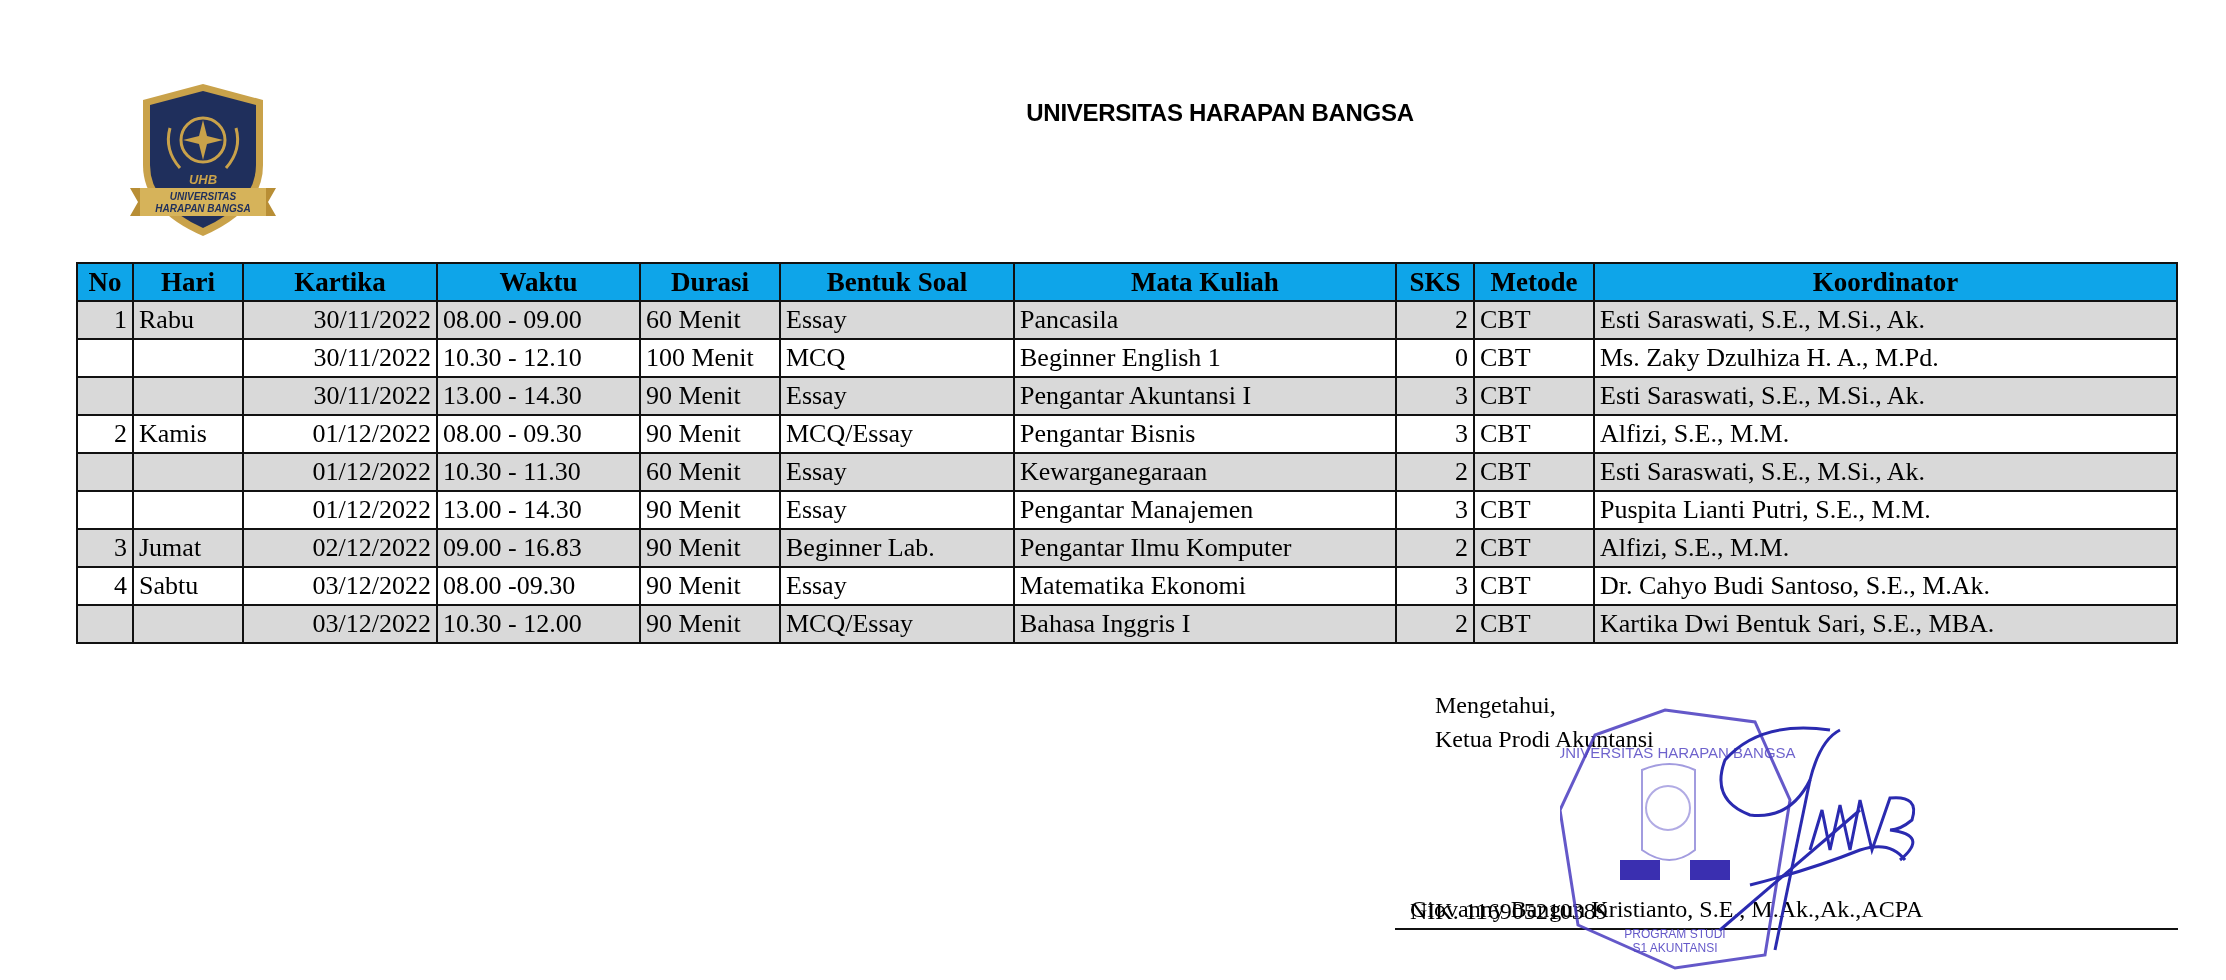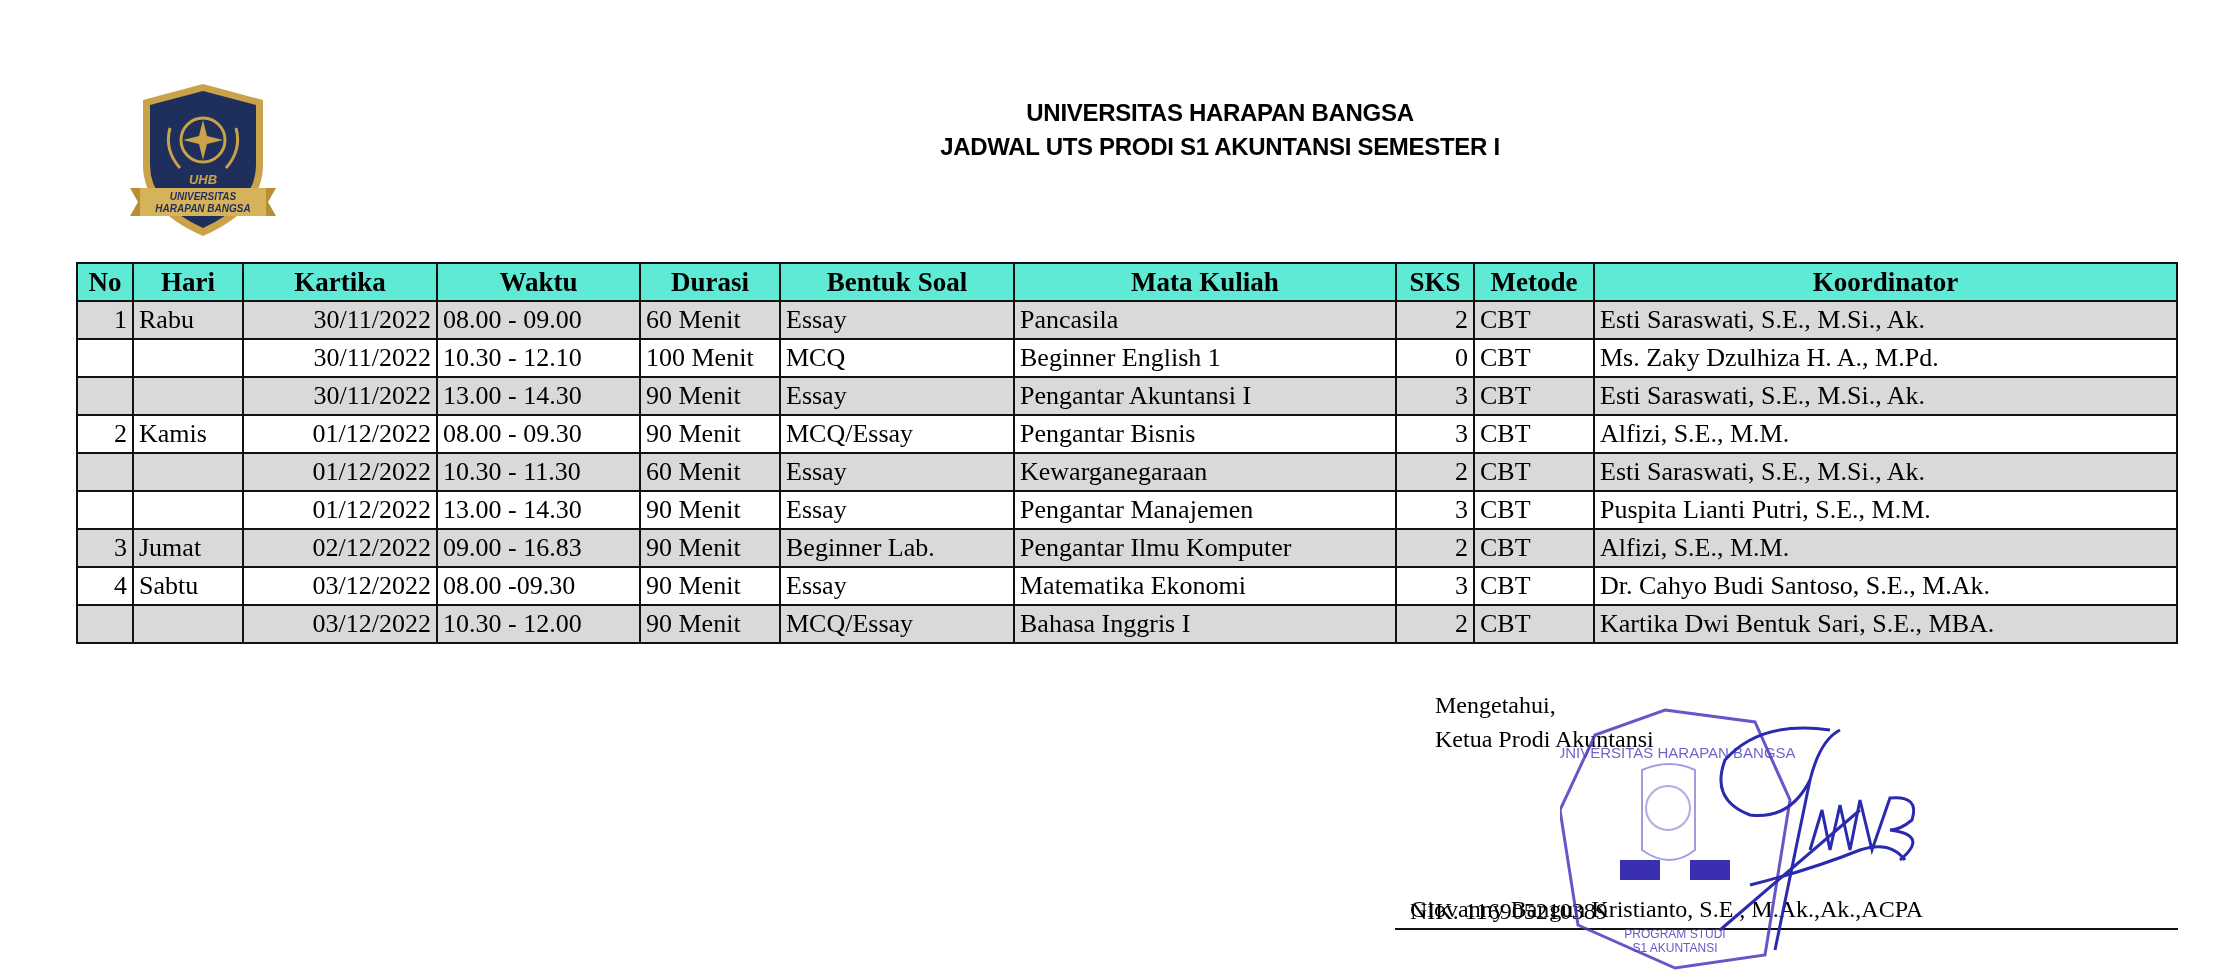--- a/index.html
+++ b/index.html
@@ -7,21 +7,21 @@
          font-family: "Liberation Serif", "DejaVu Serif", serif; color: #000; }
   .logo { position: absolute; left: 128px; top: 80px; width: 150px; height: 160px; font-style: italic; }
   .title-block { position: absolute; left: 780px; top: 96px; width: 880px; text-align: center;
                  font-family: "Liberation Sans", "DejaVu Sans", sans-serif; font-weight: bold;
                  font-size: 24px; line-height: 34px; letter-spacing: -0.3px; }
   .title-block div { white-space: nowrap; }
   table.sched { position: absolute; left: 76px; top: 262px; border-collapse: collapse;
                 font-family: "Liberation Serif", "DejaVu Serif", serif; font-size: 26px; }
   table.sched th, table.sched td { border: 2.5px solid #111; height: 36px; padding: 0 5px;
                 white-space: nowrap; line-height: 34px; }
-  table.sched th { font-weight: bold; text-align: center; background: #5eead4; font-size: 27px; }
+  table.sched th { font-weight: bold; text-align: center; background: #0ea5e9; font-size: 27px; }
   table.sched td.num { text-align: right; }
   table.sched td.left { text-align: left; }
   tr.shade td { background: #d9d9d9; }
   tr.plain td { background: #ffffff; }
   .sign-block { position: absolute; left: 1410px; top: 688px; font-size: 24px; line-height: 34px;
                 font-family: "Liberation Serif", "DejaVu Serif", serif; margin-left: 25px; }
   .sign-name { position: absolute; left: 1410px; top: 892px; font-size: 24px; line-height: 34px; }
   .sign-line { position: absolute; left: 1395px; top: 928px; width: 783px; height: 0;
                border-top: 2.5px solid #111; }
   .sign-nik { position: absolute; left: 1410px; top: 894px; font-size: 24px; line-height: 34px; }
@@ -43,21 +43,20 @@
     <text x="75" y="104" text-anchor="middle" font-family="Liberation Sans, sans-serif" font-weight="bold" font-size="13" fill="#c9a24a">UHB</text>
     <path d="M2 108 L148 108 L140 122 L148 136 L2 136 L10 122 Z" fill="#b88e35"></path>
     <rect x="12" y="108" width="126" height="28" fill="#d6b35a"></rect>
     <text x="75" y="120" text-anchor="middle" font-family="Liberation Sans, sans-serif" font-weight="bold" font-size="10" fill="#1f2f5c">UNIVERSITAS</text>
     <text x="75" y="132" text-anchor="middle" font-family="Liberation Sans, sans-serif" font-weight="bold" font-size="10" fill="#1f2f5c">HARAPAN BANGSA</text>
   </svg>
 </div>
 
 <div class="title-block">
   <div>UNIVERSITAS HARAPAN BANGSA</div>
-  <div>JADWAL UTS PRODI S1 AKUNTANSI SEMESTER I</div>
 </div>
 
 <table class="sched">
   <colgroup>
     <col style="width:56px">
       <col style="width:110px">
       <col style="width:194px">
       <col style="width:203px">
     <col style="width:140px">
       <col style="width:234px">

